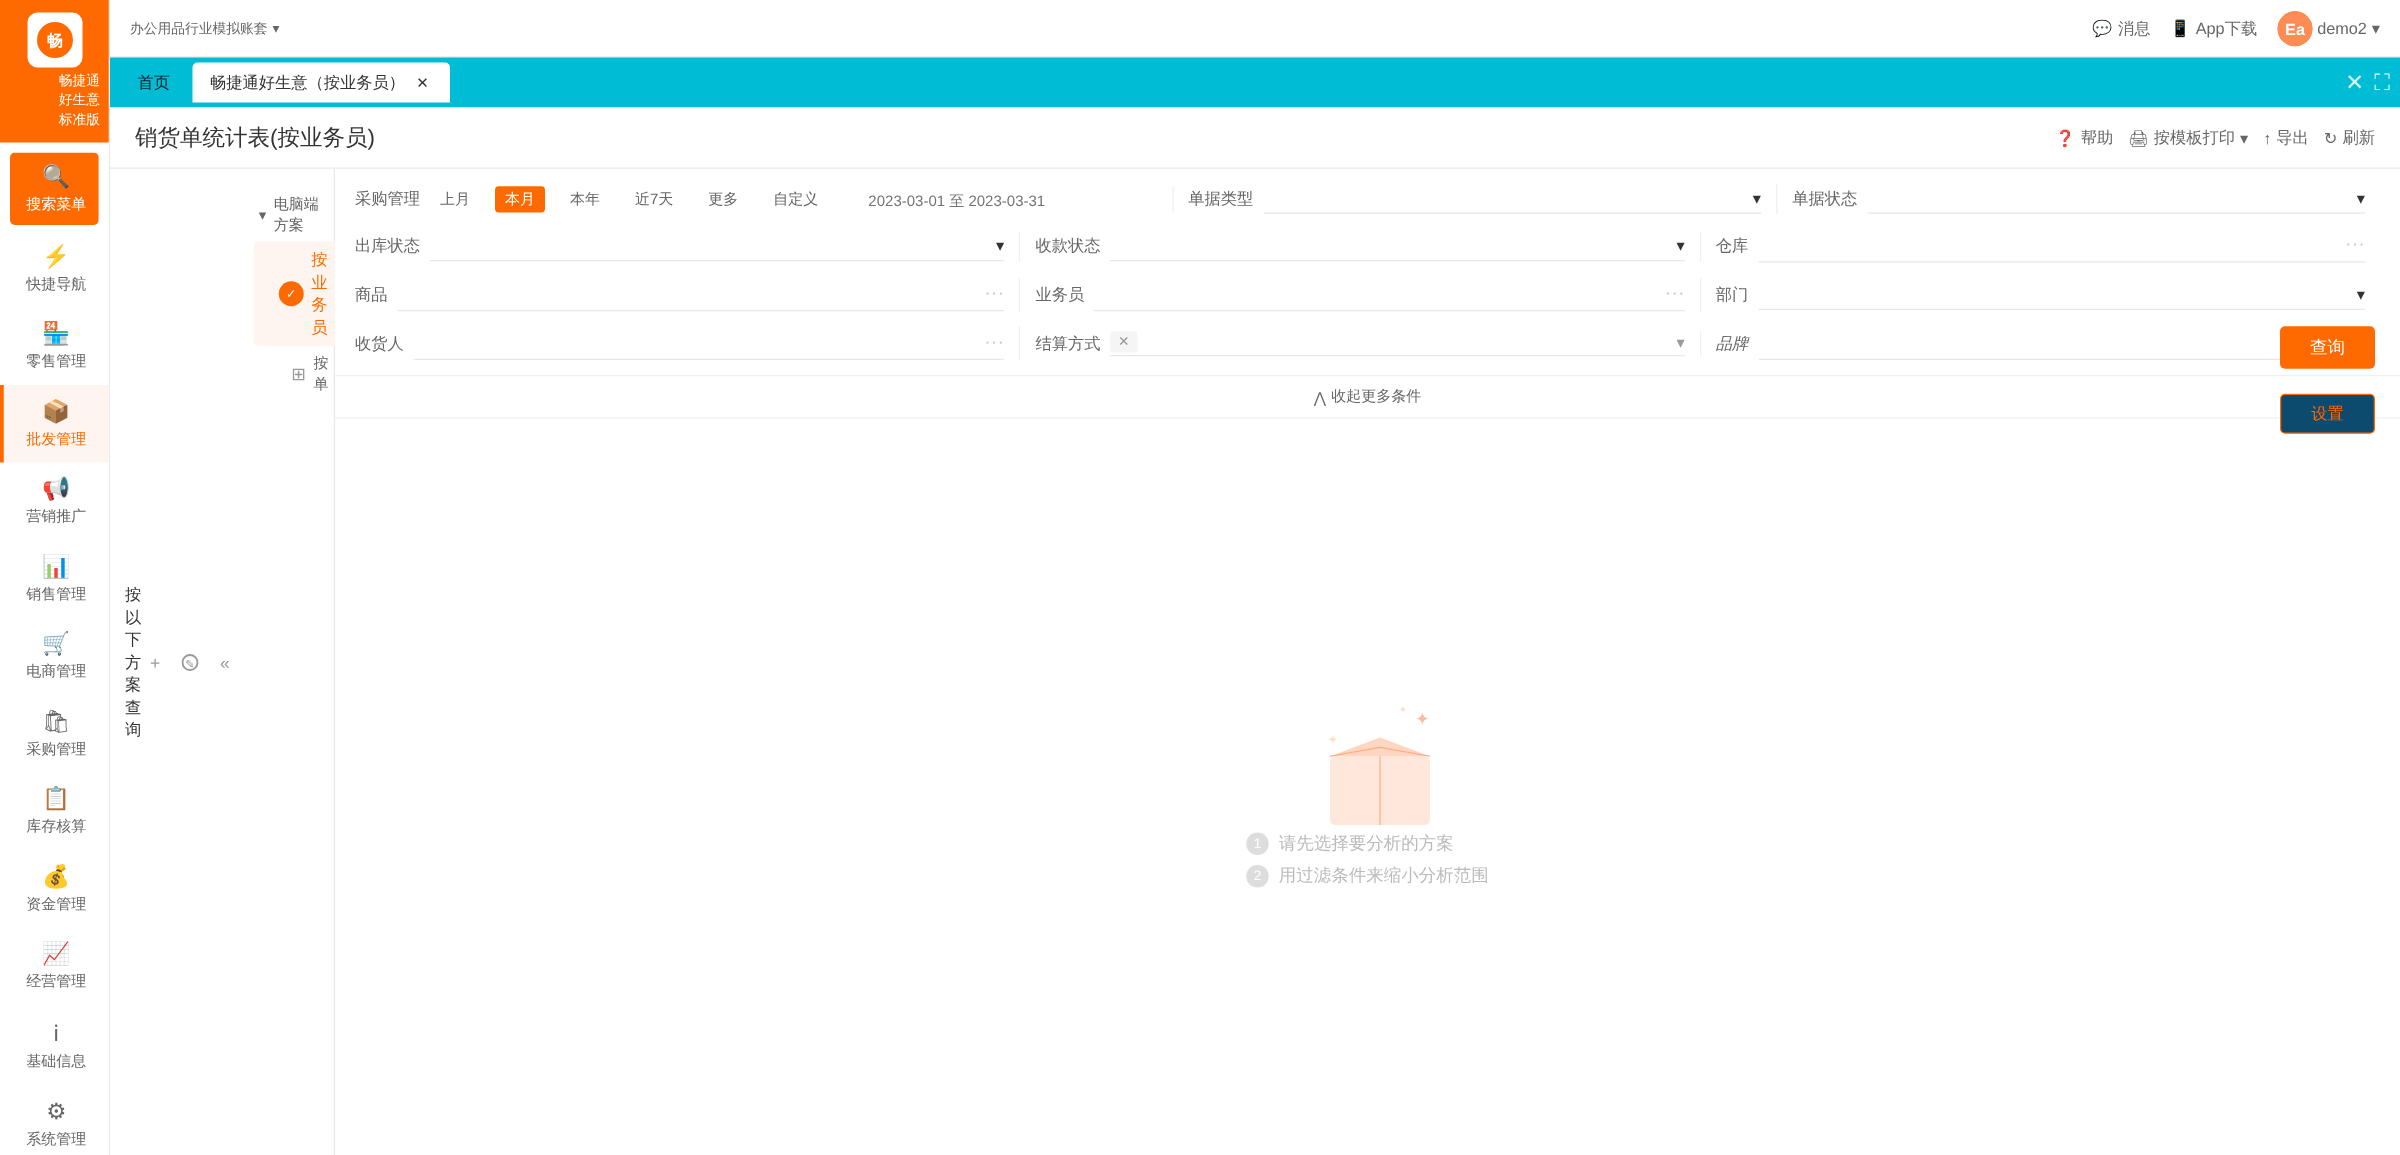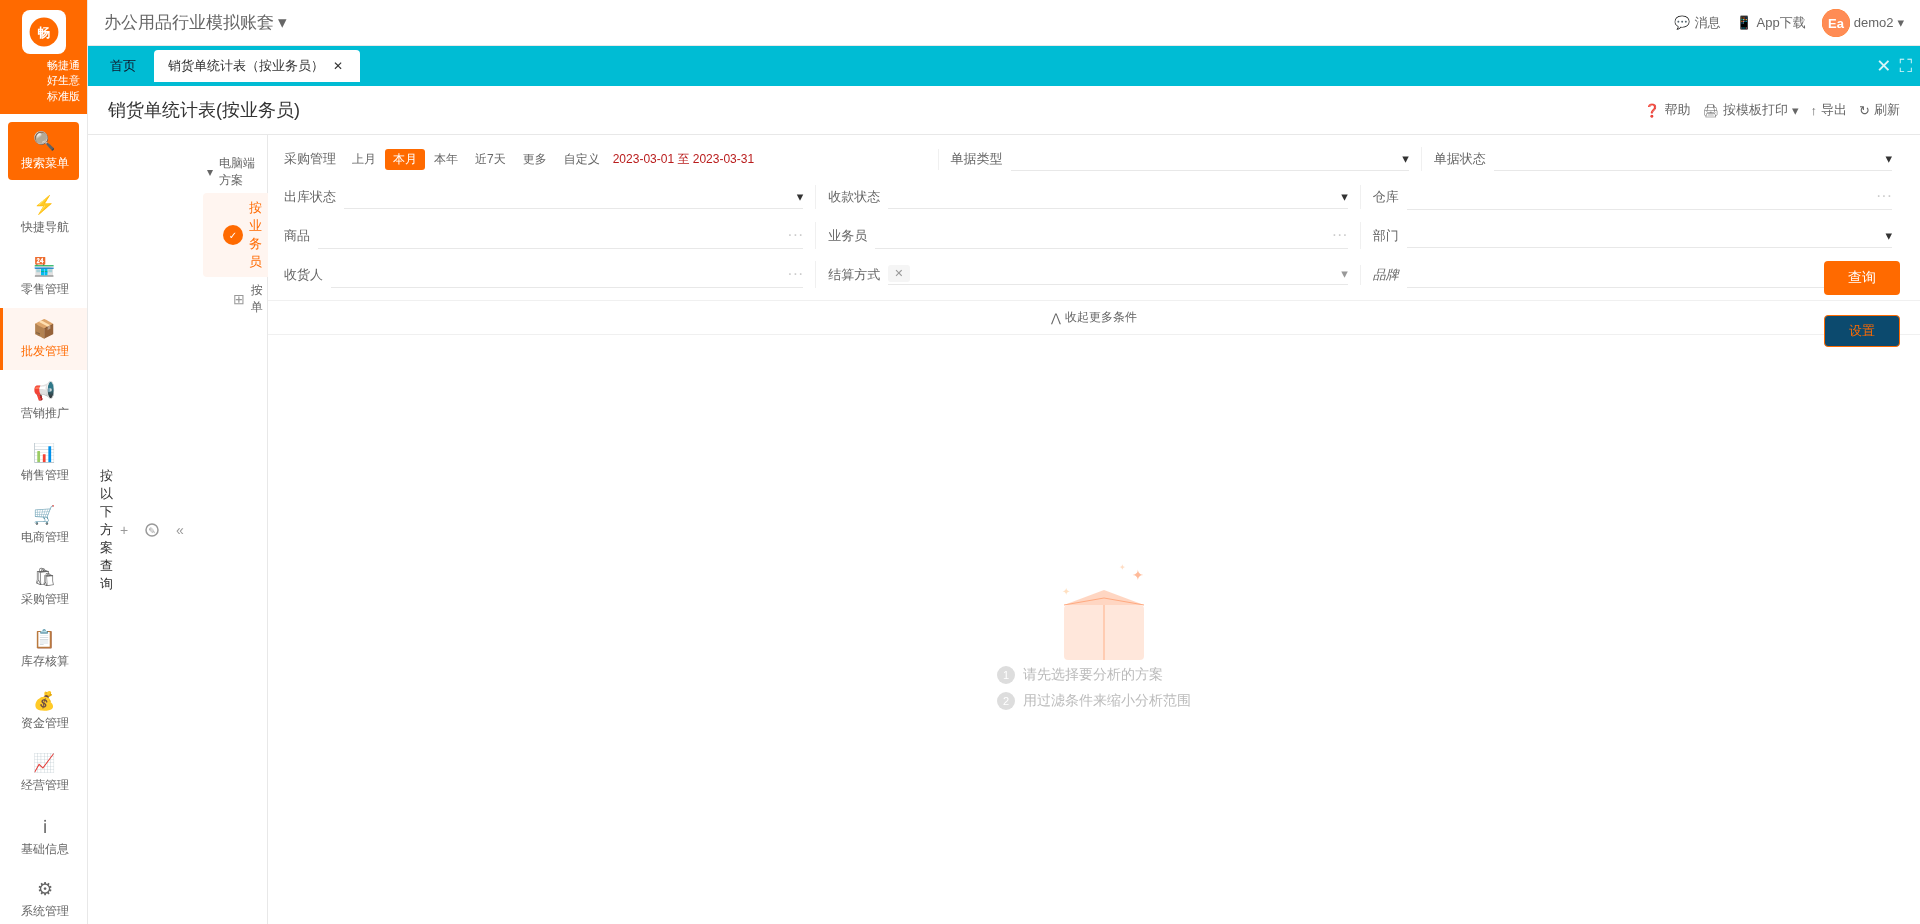--- a/index.html
+++ b/index.html
@@ -15,21 +15,21 @@
     .nav-item { width: 100%; display: flex; flex-direction: column; align-items: center; padding: 10px 4px; cursor: pointer; color: #666; font-size: 12px; border-left: 3px solid transparent; }
     .nav-item.active { color: #ff6a00; background: #fff5f0; border-left-color: #ff6a00; }
     .nav-item-icon { font-size: 18px; margin-bottom: 3px; }
     .nav-search { background: #ff6a00; color: #fff !important; border-radius: 4px; margin: 4px 8px; padding: 8px 4px; width: calc(100% - 16px); }
 
     
     .main-area { flex: 1; display: flex; flex-direction: column; height: 100%; overflow: hidden; }
 
     
     .topbar { height: 46px; background: #fff; display: flex; align-items: center; padding: 0 16px; border-bottom: 1px solid #e8e8e8; justify-content: space-between; flex-shrink: 0; }
-    .topbar-left { display: flex; align-items: center; gap: 8px; color: #666; font-size: 17px; }
+    .topbar-left { display: flex; align-items: center; gap: 8px; color: #666; font-size: 11px; }
     .topbar-dropdown { display: flex; align-items: center; gap: 4px; cursor: pointer; }
     .topbar-right { display: flex; align-items: center; gap: 16px; color: #666; font-size: 13px; }
     .topbar-right-item { display: flex; align-items: center; gap: 4px; cursor: pointer; }
     .avatar { width: 28px; height: 28px; border-radius: 50%; background: #ff6a00; display: flex; align-items: center; justify-content: center; color: #fff; font-size: 11px; overflow: hidden; }
 
     
     .tabbar { height: 40px; background: #00bcd4; display: flex; align-items: center; padding: 0 8px; flex-shrink: 0; gap: 4px; }
     .tab { height: 32px; padding: 0 14px; border-radius: 4px 4px 0 0; display: flex; align-items: center; gap: 6px; cursor: pointer; font-size: 13px; color: rgba(255,255,255,0.85); background: rgba(255,255,255,0.15); }
     .tab.active { background: #fff; color: #333; }
     .tab-close { width: 16px; height: 16px; display: flex; align-items: center; justify-content: center; border-radius: 50%; font-size: 12px; cursor: pointer; }
@@ -61,24 +61,24 @@
 
     
     .right-panel { flex: 1; display: flex; flex-direction: column; overflow: hidden; background: #fff; }
     .filter-area { padding: 12px 16px; border-bottom: 1px solid #f0f0f0; flex-shrink: 0; }
     .filter-row { display: flex; align-items: center; gap: 0; margin-bottom: 12px; }
     .filter-row:last-child { margin-bottom: 0; }
     .filter-item { display: flex; align-items: center; flex: 1; min-width: 0; border-right: 1px solid #f0f0f0; padding: 0 12px; }
     .filter-item:first-child { padding-left: 0; }
     .filter-item:last-child { border-right: none; }
     .filter-label { color: #666; font-size: 13px; white-space: nowrap; margin-right: 8px; flex-shrink: 0; }
-    .date-filter { display: flex; align-items: center; gap: 1px; flex: 1; }
+    .date-filter { display: flex; align-items: flex-end; gap: 12px; flex: 1; }
     .date-btn { padding: 2px 8px; border-radius: 3px; font-size: 12px; cursor: pointer; color: #666; border: none; background: none; }
     .date-btn.active { background: #ff6a00; color: #fff; border-radius: 3px; }
-    .date-range { font-size: 12px; color: #b91c1c; margin-left: 4px; }
+    .date-range { font-size: 12px; color: #737373; margin-left: 20px; }
     .select-control { flex: 1; border: none; border-bottom: 1px solid #e8e8e8; padding: 4px 0; font-size: 13px; color: #333; cursor: pointer; display: flex; align-items: center; justify-content: space-between; }
     .dots-btn { color: #ccc; cursor: pointer; font-size: 16px; }
     .filter-with-x { display: flex; align-items: center; gap: 4px; flex: 1; border-bottom: 1px solid #e8e8e8; padding-bottom: 2px; }
     .x-tag { background: #f5f5f5; border-radius: 3px; padding: 2px 6px; font-size: 12px; color: #333; display: flex; align-items: center; gap: 4px; }
     .x-tag-close { cursor: pointer; color: #999; font-size: 11px; }
 
     .collapse-bar { display: flex; align-items: center; justify-content: center; padding: 8px 0; cursor: pointer; color: #666; font-size: 12px; gap: 4px; border-bottom: 1px solid #f0f0f0; }
 
     .query-btns { position: absolute; right: 20px; top: 126px; display: flex; flex-direction: column; gap: 20px; }
     .btn-query { background: #ff6a00; color: #fff; border: none; border-radius: 4px; padding: 8px 24px; font-size: 14px; cursor: pointer; font-weight: 500; }
@@ -197,21 +197,21 @@
         <span>▾</span>
       </div>
     </div>
   </div>
 
   <div class="tabbar">
     <div class="tab tab-home">
       <span>首页</span>
     </div>
     <div class="tab active">
-      <span>销货单统计表（按业务员）</span>
+      <span>畅捷通好生意（按业务员）</span>
       <span class="tab-close">✕</span>
     </div>
     <div class="tab-actions">
       <span class="tab-action-btn">✕</span>
       <span class="tab-action-btn">⛶</span>
     </div>
   </div>
 
   <div class="content">
 

